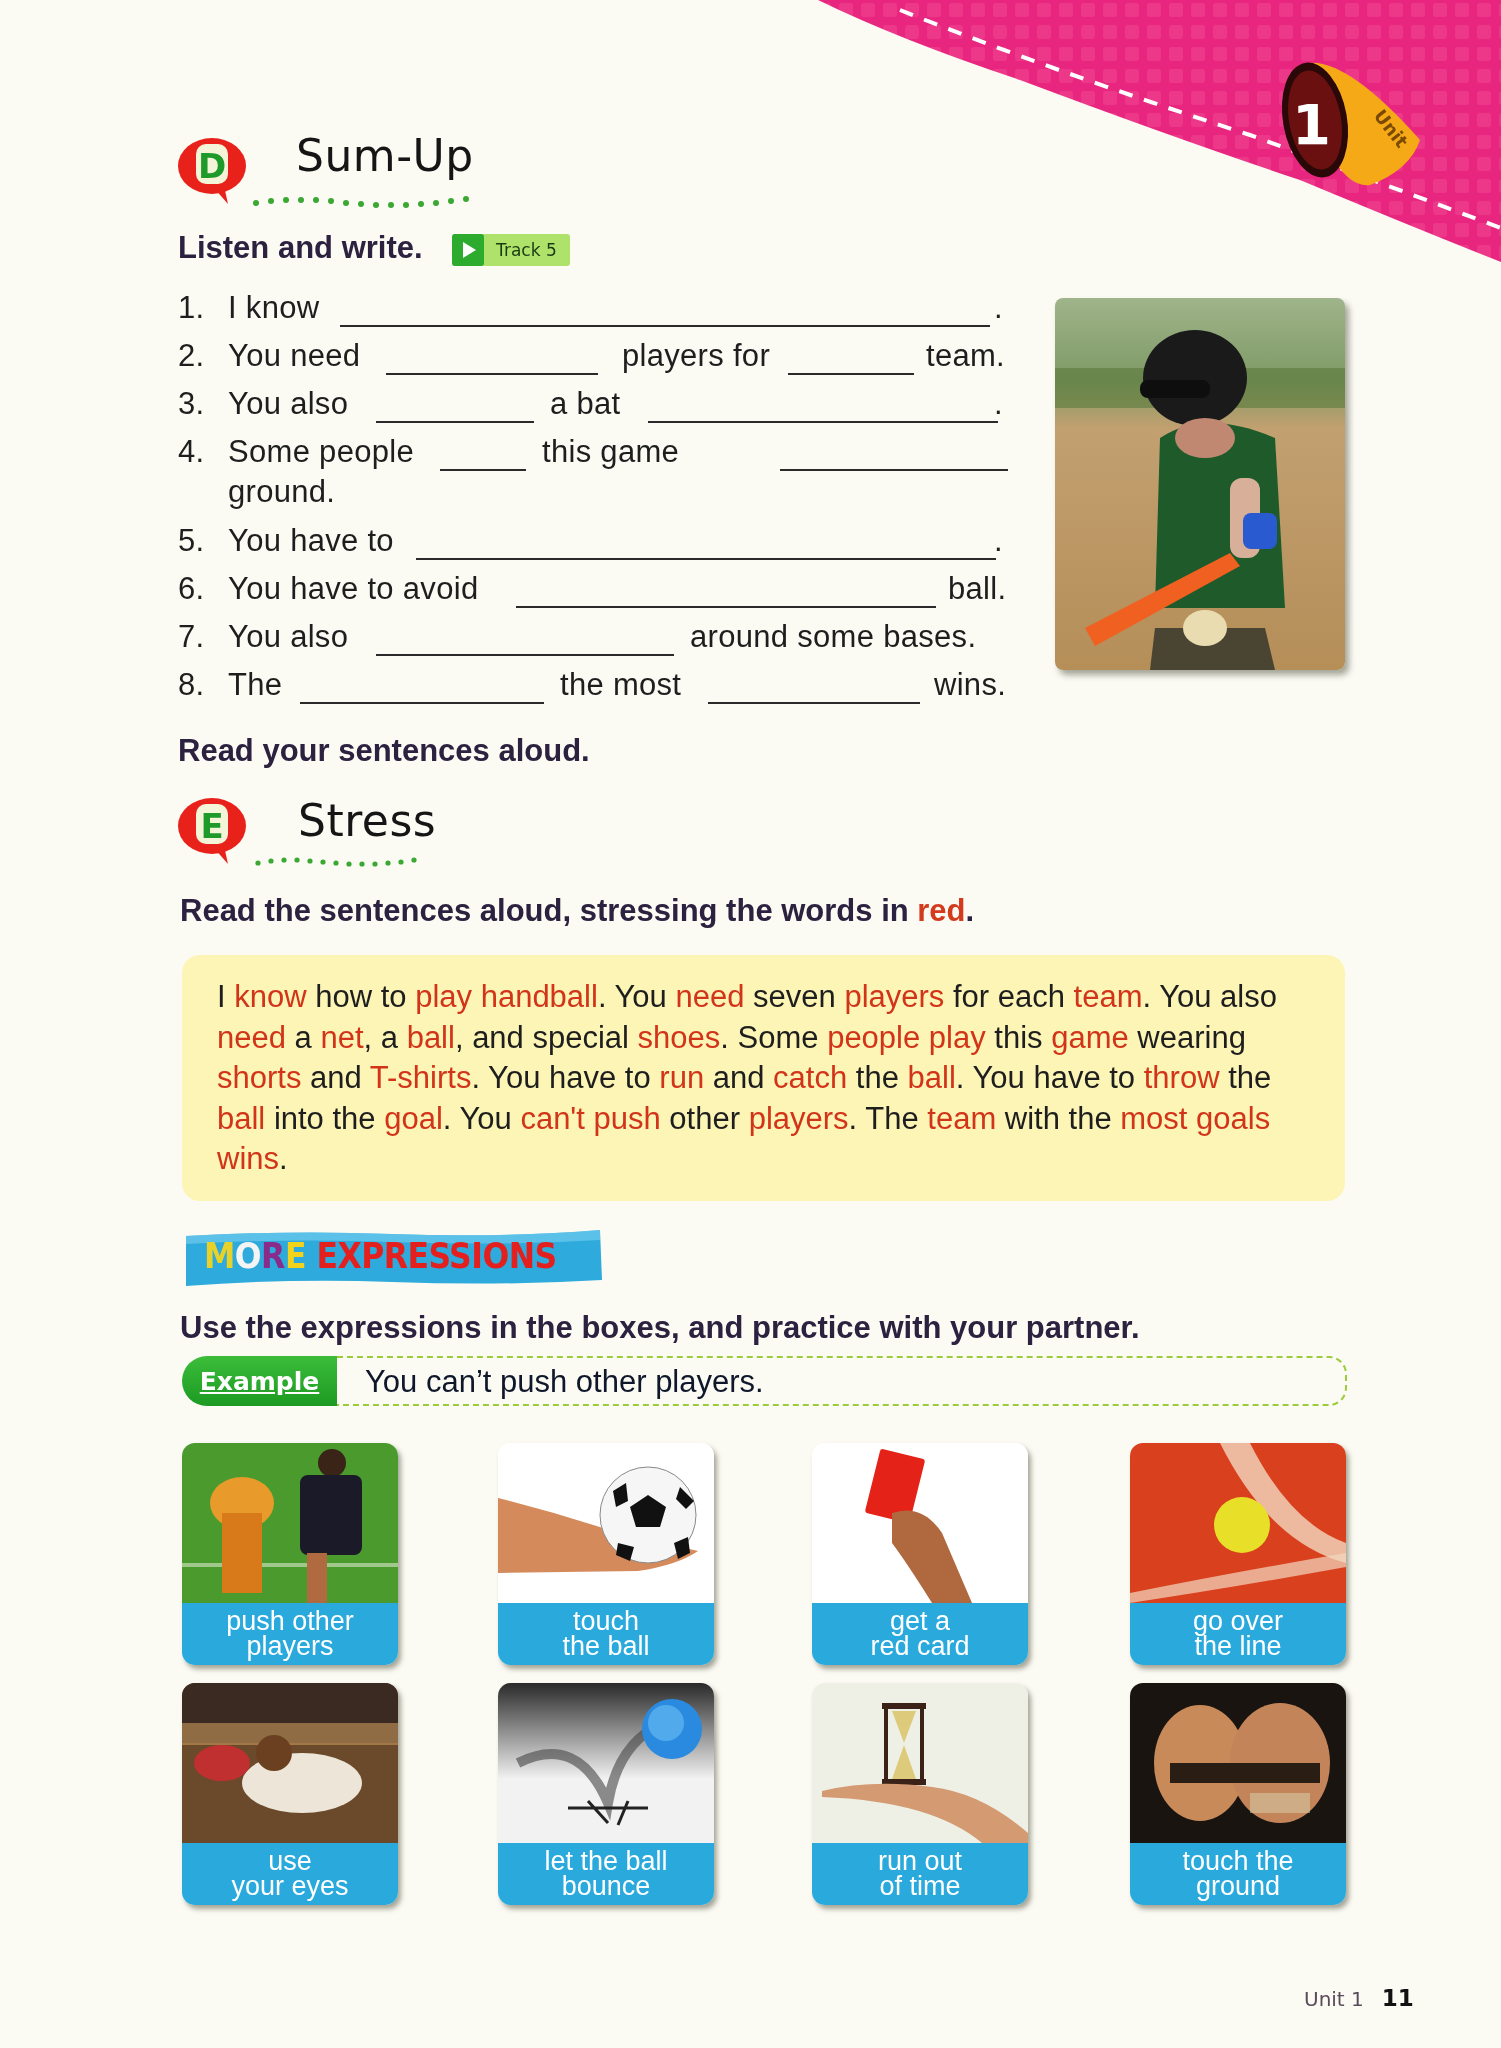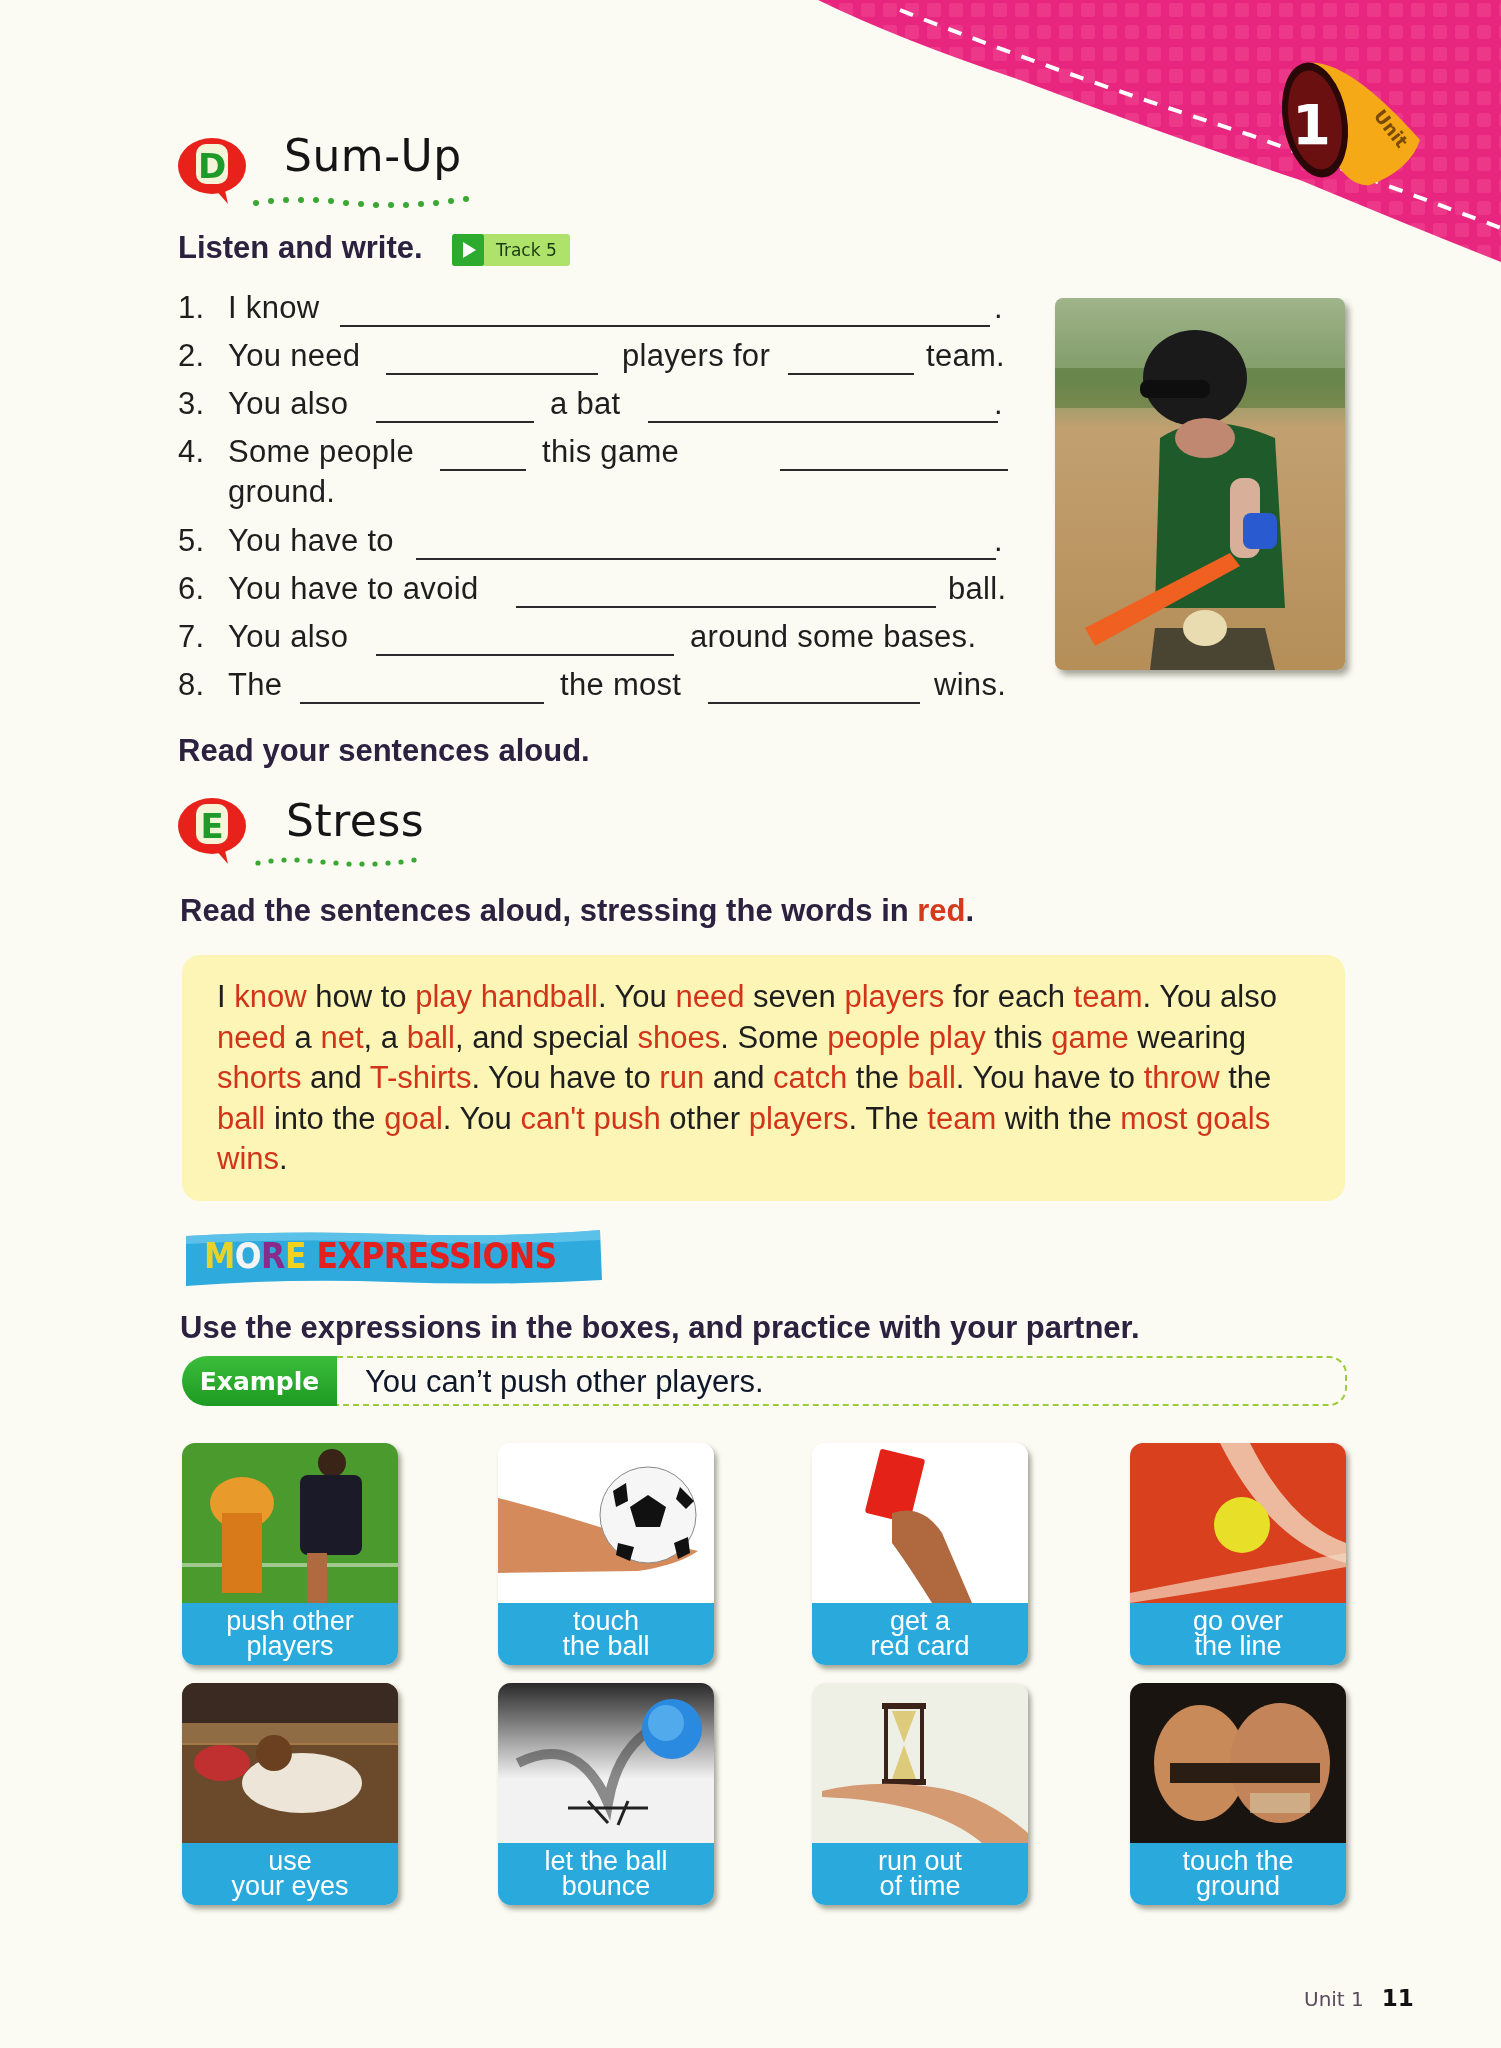--- a/index.html
+++ b/index.html
@@ -7,21 +7,21 @@
   body { position: relative; font-family: "Liberation Sans", sans-serif; color: #222; }
 
   
   .banner { position: absolute; left: 0; top: 0; width: 1501px; height: 280px; }
   .unit-cone { position: absolute; left: 1270px; top: 50px; width: 160px; height: 150px; }
   .unit-num { position: absolute; left: 1292px; top: 92px; font: bold 56px "DejaVu Sans", sans-serif; color: #fff; }
   .unit-word { position: absolute; left: 1370px; top: 118px; font: bold 18px "DejaVu Sans", sans-serif; color: #7a4a00; transform: rotate(52deg); }
 
   
   .sec-badge { position: absolute; width: 76px; height: 70px; }
-  .sec-title { position: absolute; font: 44px "DejaVu Sans", sans-serif; color: #151515; letter-spacing: 0.5px; }
+  .sec-title { position: absolute; font: 44px "DejaVu Sans", sans-serif; color: #151515; letter-spacing: 0.5px; margin-left: 12px; }
   .dots { position: absolute; height: 14px; }
 
   .instr { position: absolute; font: bold 31px "Liberation Sans", sans-serif; color: #2d2140; }
   .instr .red { color: #d43a1c; }
 
   .track { position: absolute; left: 452px; top: 234px; width: 118px; height: 32px; background: #aee26a; border-radius: 3px; display: flex; align-items: center; }
   .track .play { width: 32px; height: 32px; background: #2cab2f; border-radius: 3px; position: relative; }
   .track .play:after { content: ""; position: absolute; left: 11px; top: 8px; border-left: 13px solid #fff; border-top: 8px solid transparent; border-bottom: 8px solid transparent; }
   .track .lbl { font: 17px "DejaVu Sans", sans-serif; color: #1a3a10; margin-left: 12px; }
 
@@ -35,21 +35,21 @@
 
   
   .stress-box { position: absolute; left: 182px; top: 955px; width: 1163px; height: 246px; background: #fcf5b6; border-radius: 18px; }
   .stress-text { position: absolute; left: 35px; top: 22px; width: 1110px; font: 31px "Liberation Sans", sans-serif; line-height: 40.5px; color: #1e1e1e; }
   .stress-text .s { color: #d2341a; }
 
   
   .more-banner { position: absolute; left: 182px; top: 1228px; width: 424px; height: 60px; }
   .more-text { position: absolute; left: 204px; top: 1236px; font: bold 35px "DejaVu Sans Condensed", "DejaVu Sans", sans-serif; letter-spacing: -0.5px; }
   .example-wrap { position: absolute; left: 182px; top: 1356px; width: 1165px; height: 50px; }
-  .example-pill { position: absolute; left: 0; top: 0; width: 155px; height: 50px; background: linear-gradient(#3bbd3a, #1d9a22); border-radius: 25px 0 0 25px; color: #fff; font: bold 25px "DejaVu Sans", sans-serif; display: flex; align-items: center; justify-content: center; }
+  .example-pill { position: absolute; left: 0; top: 0; width: 155px; height: 50px; background: linear-gradient(#3bbd3a, #1d9a22); border-radius: 25px 0 0 25px; color: #fff; font: bold 25px "DejaVu Sans", sans-serif; display: flex; align-items: center; justify-content: center; text-decoration: underline; }
   .example-box { position: absolute; left: 155px; top: 0; width: 1010px; height: 50px; border: 2px dashed #9ccc3c; border-left: none; border-radius: 0 18px 18px 0; }
   .example-text { position: absolute; left: 183px; top: 8px; font: 31px "Liberation Sans", sans-serif; color: #0f172a; }
 
   
   .card { position: absolute; width: 216px; height: 222px; border-radius: 13px; overflow: hidden; box-shadow: 3px 4px 5px rgba(80,80,60,0.5); background: #fff; }
   .card .pic { position: absolute; left: 0; top: 0; width: 216px; height: 160px; }
   .card .cap { position: absolute; left: 0; bottom: 0; width: 216px; height: 62px; background: #2aa9dc; color: #fff; font: 27px "Liberation Sans", sans-serif; line-height: 25px; text-align: center; padding-top: 6px; }
 
   .footer { position: absolute; left: 1304px; top: 1985px; font: 20px "DejaVu Sans", sans-serif; color: #5a4a5a; }
   .footer .pg { font: bold 23px "DejaVu Sans", sans-serif; color: #111; margin-left: 18px; }

